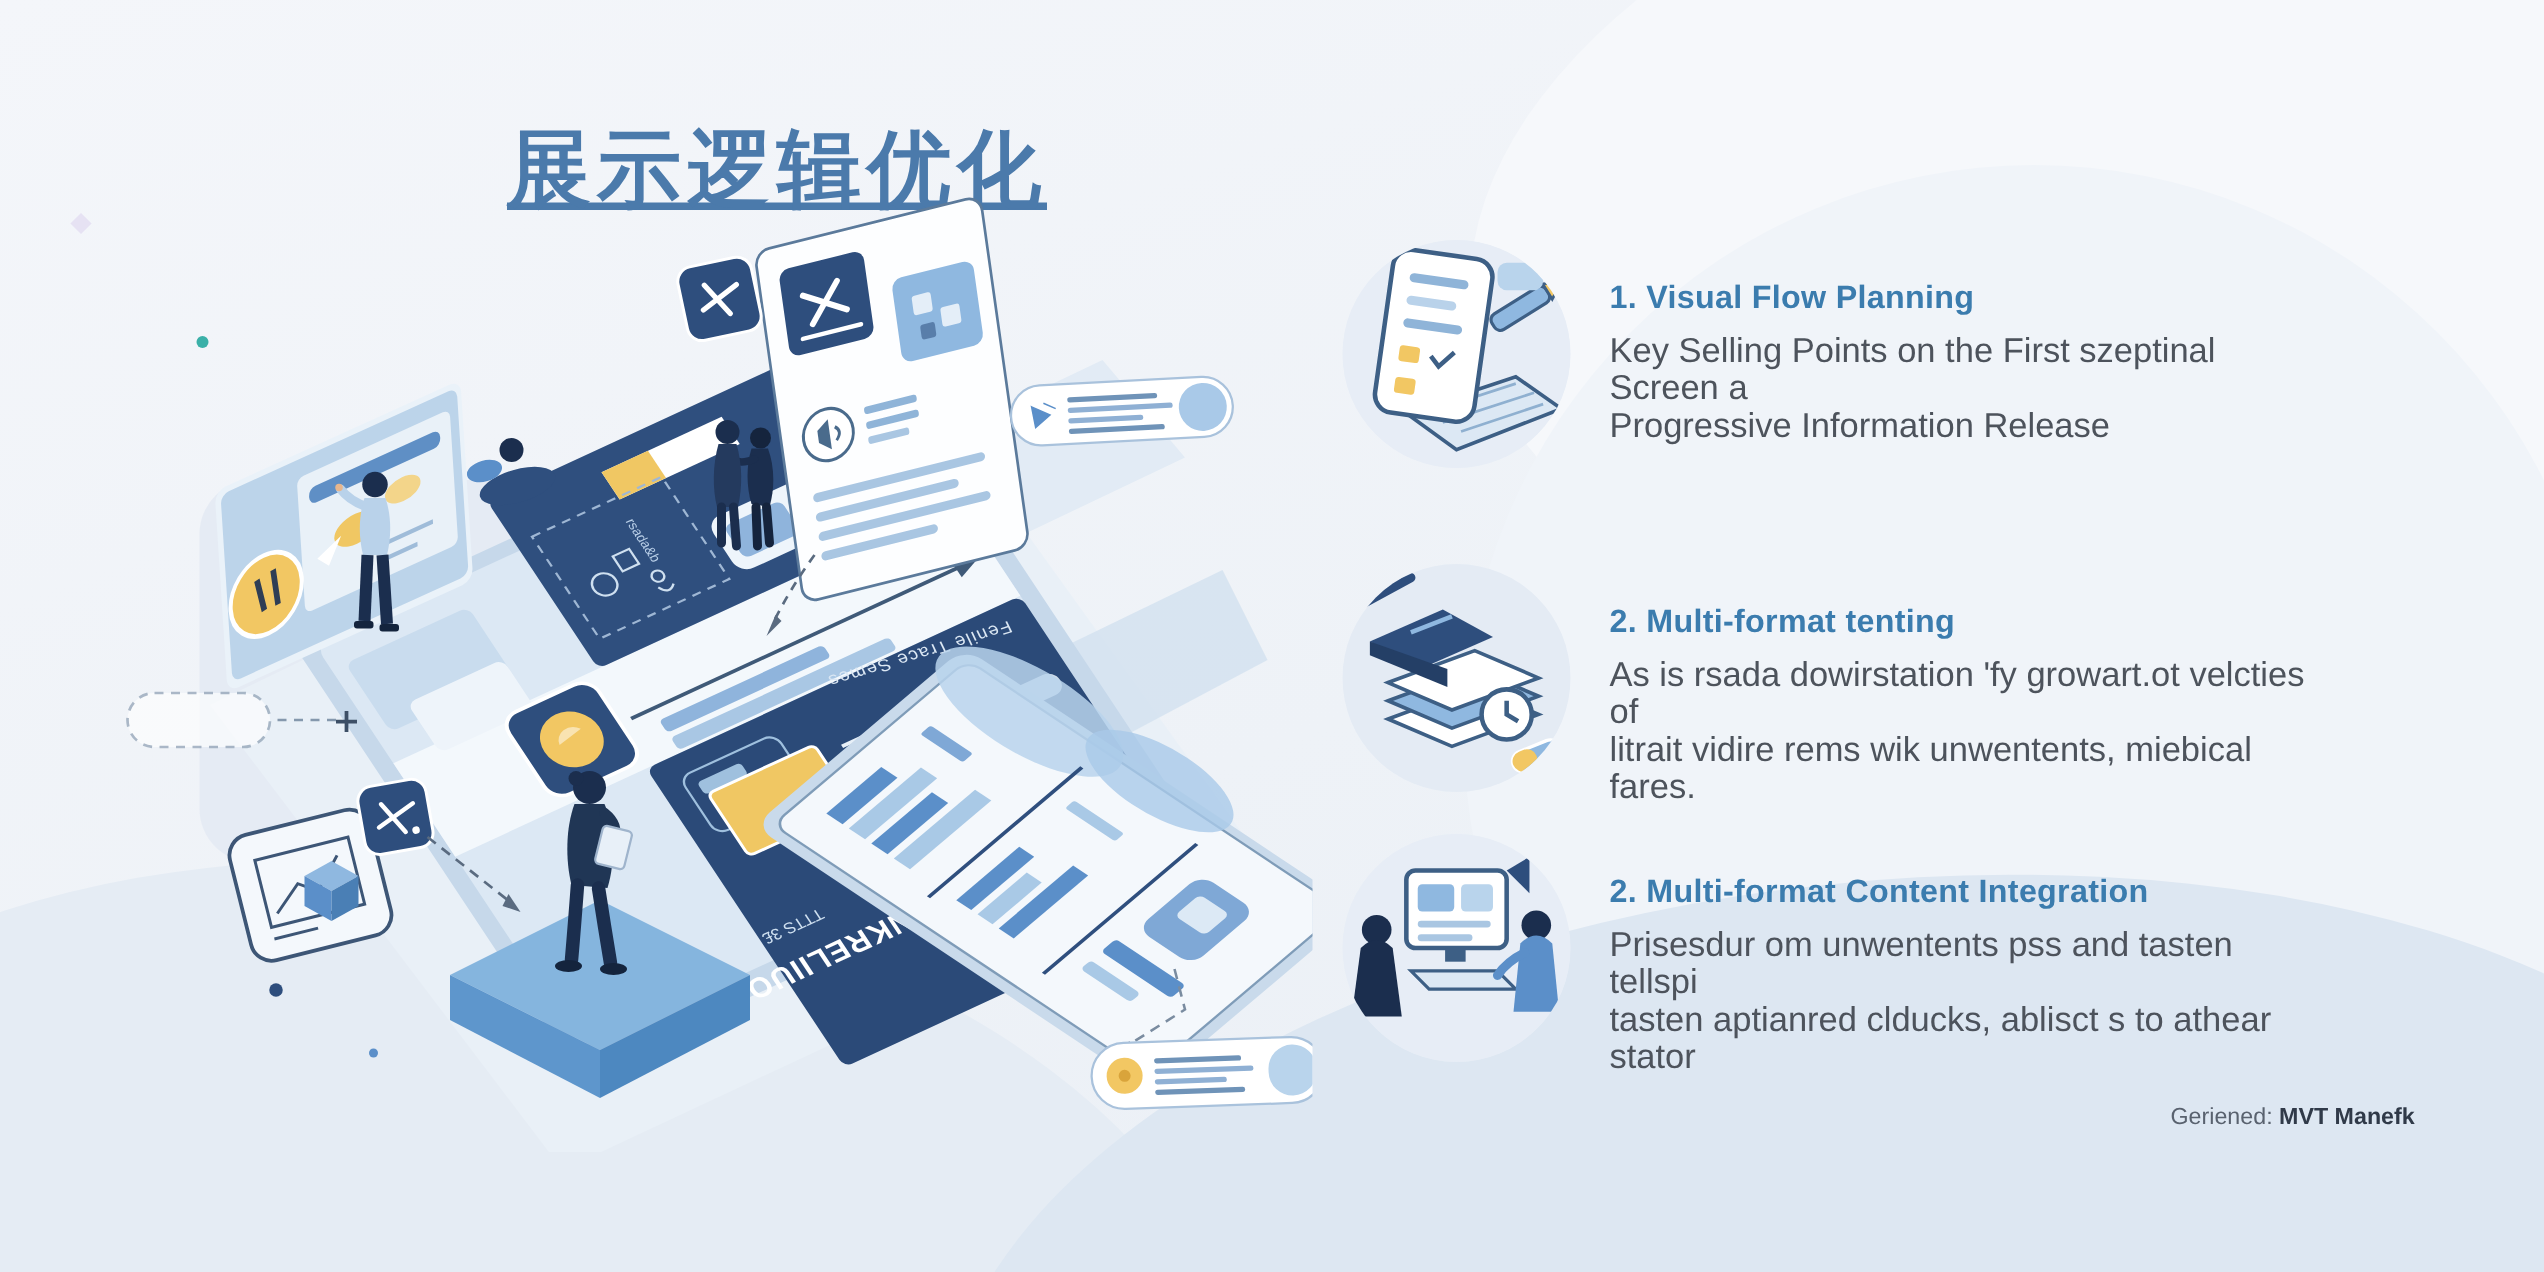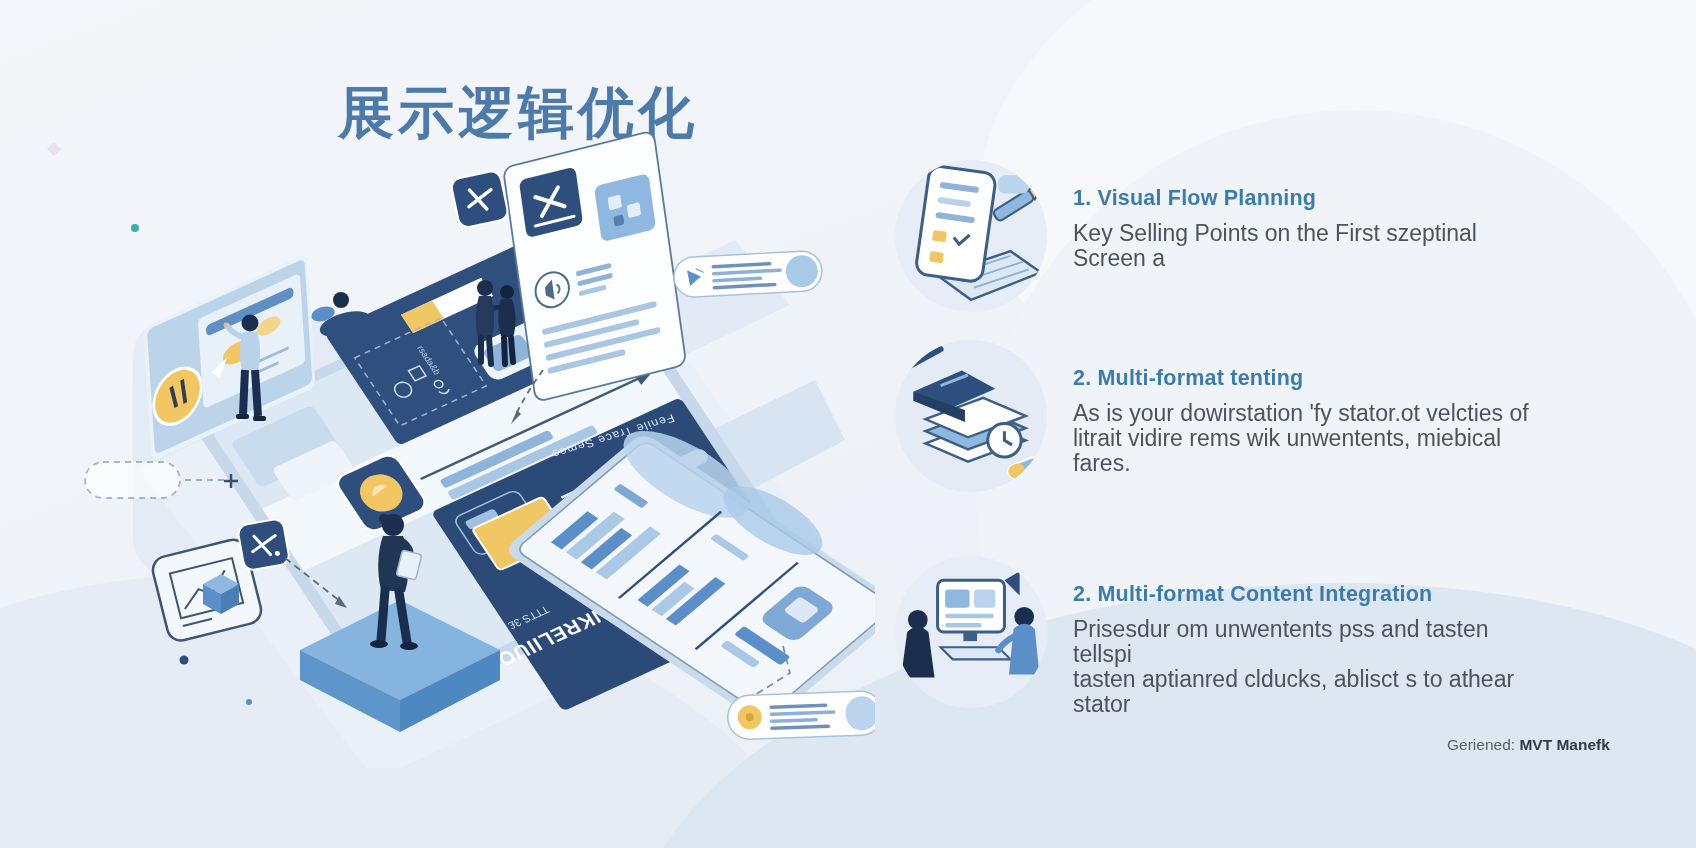--- a/index.html
+++ b/index.html
@@ -7,27 +7,27 @@
   body { font-family:"Liberation Sans","DejaVu Sans",sans-serif; background:#eef2f7; overflow:hidden; }
   .canvas { position:relative; width:1696px; height:848px; background:linear-gradient(160deg,#f4f6fa 0%,#eef2f7 55%,#e9eef5 100%); overflow:hidden; }
 
   
   .bgwave { position:absolute; border-radius:50%; }
   .bgwave.w1 { width:980px; height:560px; right:-260px; top:-140px; background:#f6f8fb; transform:rotate(-9deg); }
   .bgwave.w2 { width:1050px; height:600px; left:-220px; bottom:-330px; background:#e5ecf4; transform:rotate(7deg); }
   .bgwave.w3 { width:1250px; height:640px; right:-180px; bottom:-380px; background:#dde7f2; transform:rotate(-6deg); }
   .bgwave.w4 { width:760px; height:760px; right:-40px; top:110px; background:#f0f4f9; }
 
-  .title { position:absolute; left:338px; top:76px; font-size:56px; font-weight:800; letter-spacing:4px; color:#4b7aab; }
+  .title { position:absolute; left:338px; top:76px; font-size:56px; font-weight:800; letter-spacing:4px; color:#4b7aab;text-decoration:underline; }
 
   .illu { position:absolute; left:45px; top:128px; width:830px; height:640px; }
   svg { font-family:"Liberation Sans","DejaVu Sans",sans-serif; }
 
   .feature { position:absolute; left:895px; display:flex; gap:26px; }
-  .f1 { top:160px; } .f2 { top:340px; } .f3 { top:556px;justify-content:flex-end; }
+  .f1 { top:160px; } .f2 { top:376px; } .f3 { top:556px;justify-content:flex-end; }
   .feature-icon { flex:none; width:152px; height:152px; border-radius:50%; background:#e8eef6; position:relative; overflow:hidden; }
   .feature-icon svg { position:absolute; inset:0; }
   .feature-copy { width:470px; padding-top:26px; }
   .feature-title { font-size:21.5px; font-weight:700; color:#3b7cae; letter-spacing:.2px; }
   .feature-body { margin-top:10px; font-size:23px; line-height:25px; color:#4d535c; }
 
   .credit { position:absolute; left:1447px; top:736px; font-size:15.5px; color:#59626f; }
   .credit b { color:#303a49; font-weight:700; }
 </style>
 </head>
@@ -288,20 +288,21 @@
           <rect x="64" y="26" width="28" height="8" rx="3" fill="#8fb8e0" stroke="#3d5f85" stroke-width="1.4"></rect>
           <polygon points="92,26 99,30 92,34" fill="#f2c763" stroke="#3d5f85" stroke-width="1.2"></polygon>
         </g>
         <rect x="68" y="10" width="20" height="12" rx="4" fill="#b9d4ec"></rect>
       </svg>
     </div>
     <div class="feature-copy">
       <div class="feature-title">1. Visual Flow Planning</div>
       <div class="feature-body">
         <span>Key Selling Points on the First szeptinal Screen a</span><br>
+        <span>Progressive Information Release</span>
       </div>
     </div>
   </div>
 
   <div class="feature f2">
     <div class="feature-icon">
       <svg viewBox="0 0 100 100">
         <circle cx="50" cy="50" r="50" fill="#e4ebf4"></circle>
         <path d="M8,18 L30,6" stroke="#2e4e7d" stroke-width="4" stroke-linecap="round"></path>
         <polygon points="20,68 58,54 86,66 48,80" fill="#ffffff" stroke="#3d5f85" stroke-width="1.6"></polygon>
@@ -314,21 +315,21 @@
         <path d="M72,60 v6 l5,3" stroke="#3d5f85" stroke-width="2" fill="none"></path>
         <g transform="rotate(-22 84 84)">
           <rect x="74" y="80" width="22" height="9" rx="4.5" fill="#8fb8e0" stroke="#ffffff" stroke-width="1.5"></rect>
           <rect x="74" y="80" width="11" height="9" rx="4.5" fill="#f2c763"></rect>
         </g>
       </svg>
     </div>
     <div class="feature-copy">
       <div class="feature-title">2. Multi-format tenting</div>
       <div class="feature-body">
-        <span>As is your dowirstation 'fy stator.ot velcties of</span><br>
+        <span>As is rsada dowirstation 'fy growart.ot velcties of</span><br>
         <span>litrait vidire rems wik unwentents, miebical fares.</span>
       </div>
     </div>
   </div>
 
   <div class="feature f3">
     <div class="feature-icon">
       <svg viewBox="0 0 100 100">
         <circle cx="50" cy="50" r="50" fill="#e7edf6"></circle>
         <rect x="28" y="16" width="44" height="34" rx="4" fill="#ffffff" stroke="#3d5f85" stroke-width="2"></rect>

